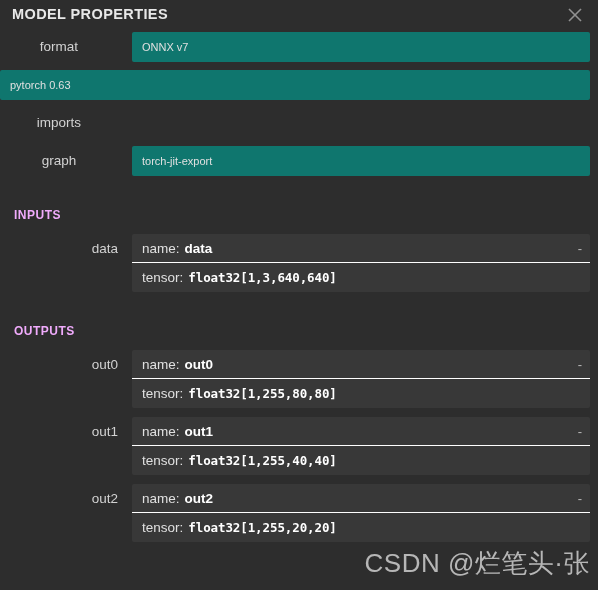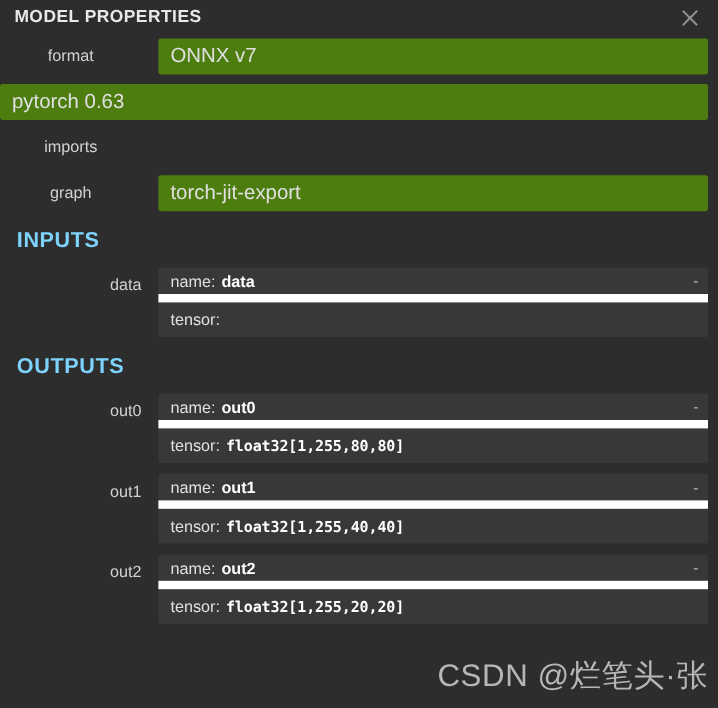--- a/index.html
+++ b/index.html
@@ -55,38 +55,38 @@
     text-align: center;
     padding-right: 14px;
     box-sizing: border-box;
     font-size: 13.5px;
     color: #d2d2d2;
     line-height: 30px;
   }
   .prop-value {
     flex: 1;
     margin-right: 8px;
-    background: #4d7c0f;
+    background: #0f766e;
     border-radius: 2px;
     min-height: 30px;
     box-sizing: border-box;
     display: flex;
     align-items: center;
     padding: 0 0 0 10px;
-    font-size: 17px;
+    font-size: 11px;
     color: #e0e0e0;
   }
 
   
   .section-title {
-    margin: 14px 0 12px 14px;
-    font-size: 18px;
+    margin: 32px 0 12px 14px;
+    font-size: 12px;
     font-weight: bold;
     letter-spacing: 0.5px;
-    color: #7dd3fc;
+    color: #f0abfc;
   }
 
   
   .io-row {
     position: relative;
     display: flex;
     align-items: flex-start;
     margin-bottom: 9px;
   }
   .io-label {
@@ -108,21 +108,21 @@
   .io-line {
     position: relative;
     min-height: 28px;
     display: flex;
     align-items: center;
     padding: 0 10px 0 10px;
     font-size: 13.5px;
     color: #e0e0e0;
     box-sizing: border-box;
   }
-  .io-line.first { border-bottom: 7px solid #ffffff; min-height: 29px; }
+  .io-line.first { border-bottom: 1px solid #ffffff; min-height: 29px; }
   .io-line.second { min-height: 29px; align-items: center; }
   .io-key { color: #e0e0e0; }
   .io-name-val {
     font-weight: bold;
     color: #ffffff;
     margin-left: 5px;
   }
   .io-tensor-val {
     font-family: "DejaVu Sans Mono", monospace;
     font-weight: bold;
@@ -191,20 +191,21 @@
     <div class="io-row">
       <div class="io-label">data</div>
       <div class="io-card">
         <div class="io-line first">
           <span class="io-key">name:</span>
           <span class="io-name-val">data</span>
           <span class="io-dash">-</span>
         </div>
         <div class="io-line second">
           <span class="io-key">tensor:</span>
+          <span class="io-tensor-val">float32[1,3,640,640]</span>
         </div>
       </div>
     </div>
   </div>
 
 <div class="section-title">OUTPUTS</div>
 <div id="outputs-list">
     <div class="io-row">
       <div class="io-label">out0</div>
       <div class="io-card">

